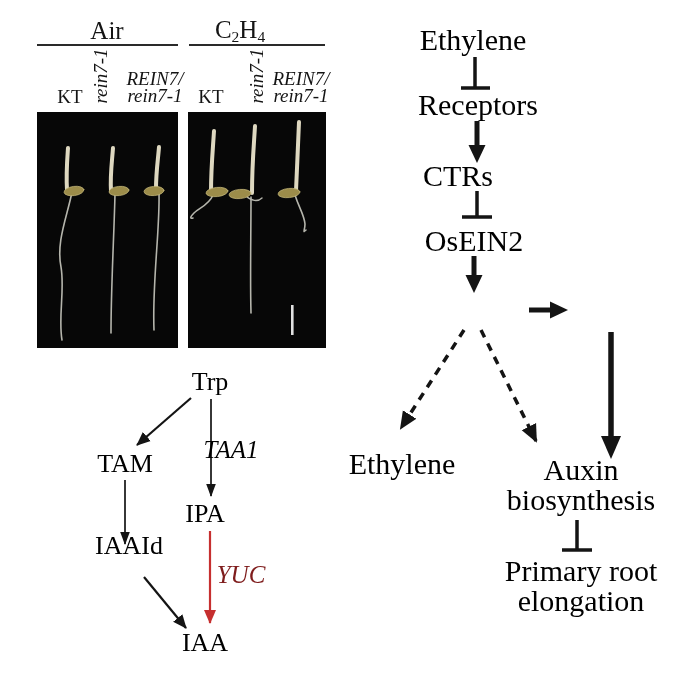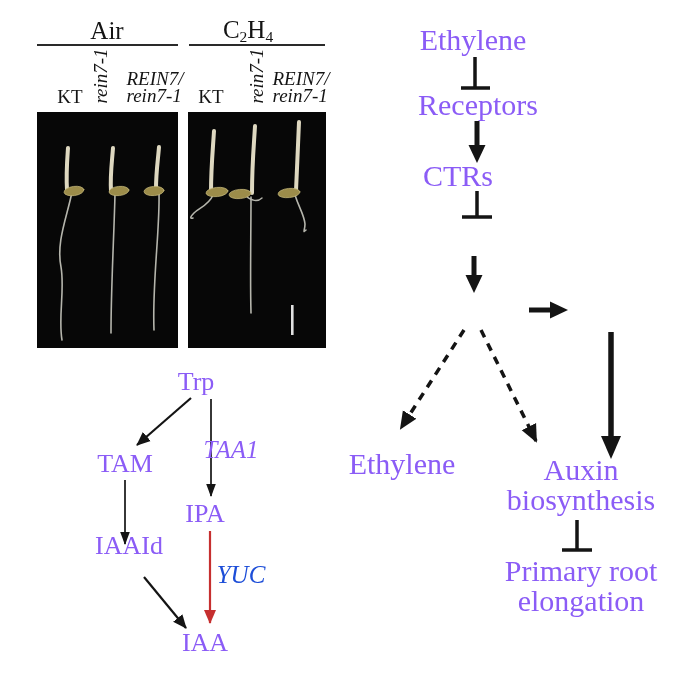--- a/index.html
+++ b/index.html
@@ -4,39 +4,39 @@
 <style>
   html,body { margin:0; padding:0; background:#ffffff; }
   .stage {
     position:relative; width:681px; height:697px; background:#ffffff;
     font-family:"Liberation Serif","DejaVu Serif",serif; color:#141414;
     overflow:hidden;
   }
   .arrows { position:absolute; left:0; top:0; pointer-events:none; }
   .node {
     position:absolute; transform:translate(-50%,-50%);
-    white-space:nowrap; font-size:26px; line-height:1.1; color:#8b5cf6;
+    white-space:nowrap; font-size:26px; line-height:1.1; color:#000000;
   }
   .node.rt { font-size:30px; }
   .node.two { white-space:normal; text-align:center; line-height:30px; }
   .node.two .ln { display:block; white-space:nowrap; }
   .italic { font-style:italic; }
-  .red { color:#1d4ed8; }
+  .red { color:#7f1d1d; }
   .treatment-label {
     position:absolute; transform:translate(-50%,-50%);
     font-size:25px; white-space:nowrap;
   }
   .treatment-label .sub { font-size:0.62em; vertical-align:-0.25em; }
   .rule { position:absolute; height:2px; background:#2a2a2a; }
   .geno {
     position:absolute; transform:translate(-50%,-50%);
     font-size:19px; white-space:nowrap;
   }
   .geno.rot { transform:translate(-50%,-50%) rotate(-90deg); }
-  .geno.two { white-space:normal; text-align:left; line-height:17px; }
+  .geno.two { white-space:normal; text-align:center; line-height:17px; }
   .geno.two .ln { display:block; white-space:nowrap; }
   .panel { position:absolute; }
 </style>
 </head>
 <body>
 
 <div class="stage">
 
   <svg class="arrows" width="681" height="697" viewBox="0 0 681 697">
     <defs>
@@ -83,21 +83,21 @@
         <line x1="611" y1="332" x2="611" y2="438" stroke-width="5.5"></line>
         <polygon points="601,436 621,436 611,459" stroke="none"></polygon>
       </g>
       <path d="M577,520 V549 M562,550 H592" fill="none" stroke-width="3.5"></path>
     </g>
   </svg>
 
   <div class="treatment-label" style="left:107px;top:31px">Air</div>
   <div class="rule" style="left:37px;top:44px;width:141px"></div>
 
-  <div class="treatment-label" style="left:248px;top:31px"><span>C</span><span class="sub">2</span><span>H</span><span class="sub">4</span></div>
+  <div class="treatment-label" style="left:240px;top:31px"><span>C</span><span class="sub">2</span><span>H</span><span class="sub">4</span></div>
   <div class="rule" style="left:189px;top:44px;width:136px"></div>
 
   <div class="geno" style="left:70px;top:97px">KT</div>
   <div class="geno rot italic" style="left:101px;top:76px">rein7-1</div>
   <div class="geno two italic" style="left:155px;top:87px">
     <span class="ln">REIN7/</span>
     <span class="ln">rein7-1</span>
   </div>
 
   <div class="geno" style="left:211px;top:97px">KT</div>
@@ -144,31 +144,32 @@
       </g>
       <g>
         <path d="M107,83 C111,96 116,102 117,112 C117,118 114,122 118,118" stroke="#b5b5ac" stroke-width="1.6"></path>
         <path d="M108,79 C109,55 110,35 111,10" stroke="#ded8c0" stroke-width="4"></path>
         <ellipse cx="101" cy="81" rx="11" ry="4.6" transform="rotate(-6 101 81)" fill="#9c8c4a" stroke="#c6b97c" stroke-width="0.7"></ellipse>
       </g>
       <rect x="103" y="193" width="2.6" height="30" fill="#e0e0e0"></rect>
     </g>
   </svg>
 
-  <div class="node" style="left:196px;top:382px">Trp</div>
+  <div class="node" style="left:210px;top:382px">Trp</div>
   <div class="node" style="left:125px;top:464px">TAM</div>
   <div class="node italic" style="left:231px;top:450px;font-size:25px">TAA1</div>
   <div class="node" style="left:205px;top:514px">IPA</div>
   <div class="node" style="left:129px;top:546px">IAAId</div>
   <div class="node italic red" style="left:241px;top:575px;font-size:25px">YUC</div>
   <div class="node" style="left:205px;top:643px">IAA</div>
 
   <div class="node rt" style="left:473px;top:39px">Ethylene</div>
   <div class="node rt" style="left:478px;top:104px">Receptors</div>
   <div class="node rt" style="left:458px;top:175px">CTRs</div>
+  <div class="node rt" style="left:474px;top:240px">OsEIN2</div>
 
   <div class="node rt two" style="left:402px;top:464px">
     <span class="ln">Ethylene</span>
   </div>
 
   <div class="node rt two" style="left:581px;top:485px">
     <span class="ln">Auxin</span>
     <span class="ln">biosynthesis</span>
   </div>
 

